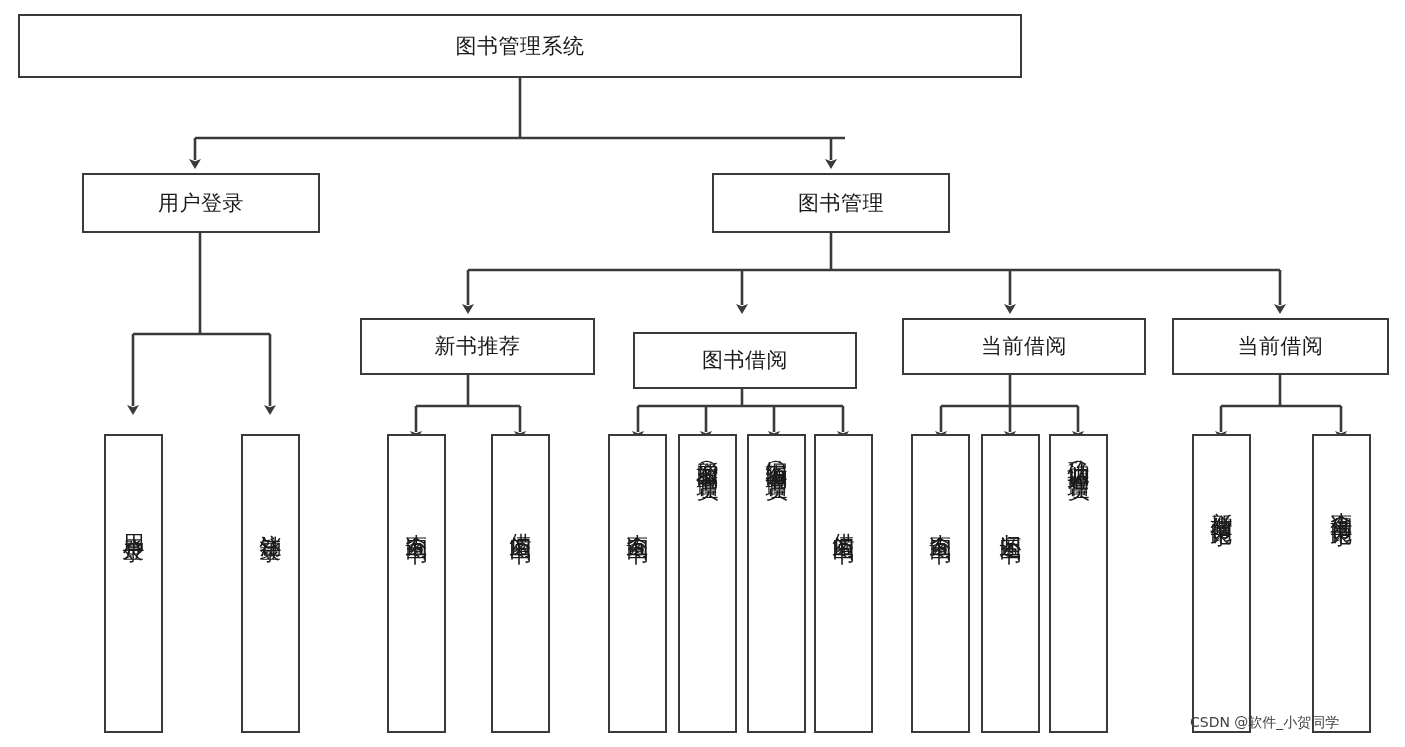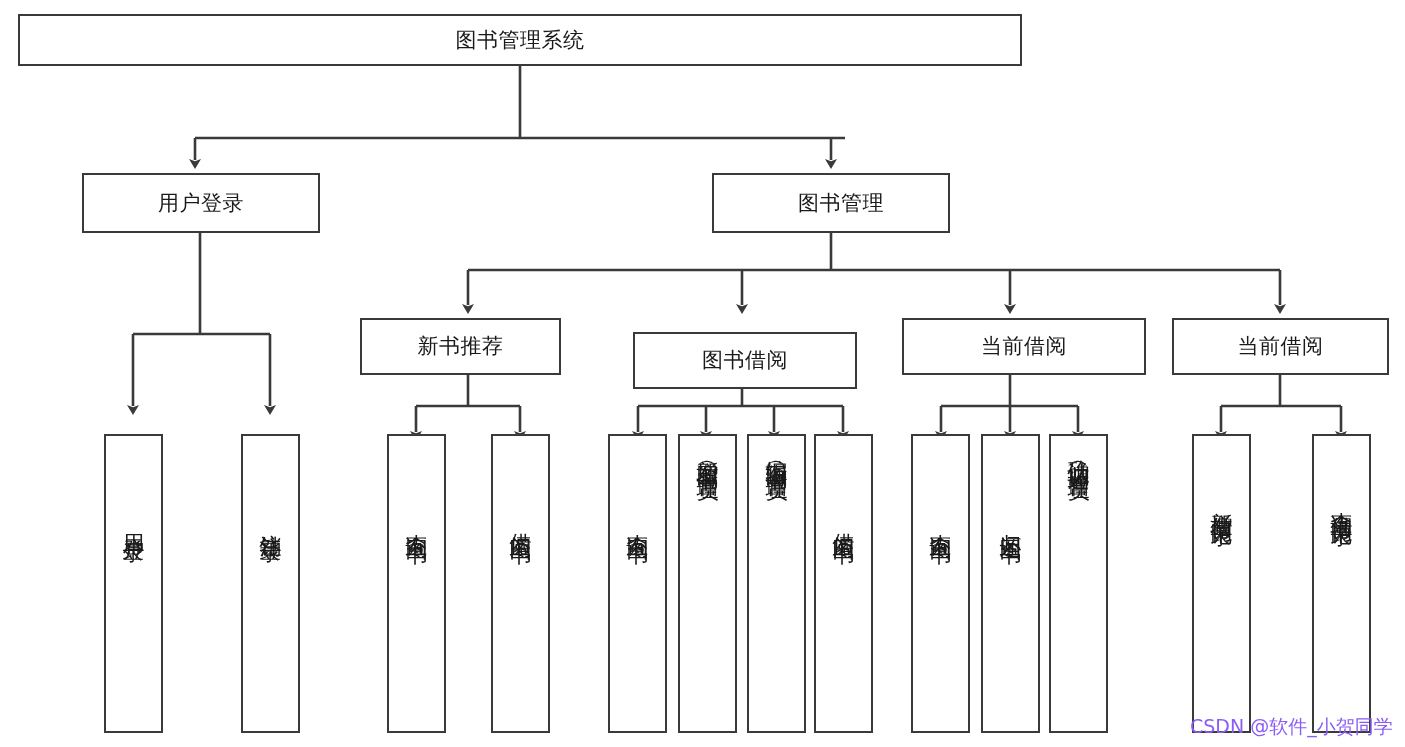--- a/index.html
+++ b/index.html
@@ -70,22 +70,22 @@
   .node.vert.mid2 .label {
     margin-top: 56px;
   }
   .node.vert.tall .label {
     margin-top: 4px;
   }
   .watermark {
     position: absolute;
     left: 1190px;
     top: 714px;
-    font-size: 19px;
-    color: #8b5cf6;
+    font-size: 14px;
+    color: #404040;
     white-space: nowrap;
     font-family: "DejaVu Sans", "Liberation Sans", sans-serif;
   }
 </style>
 </head>
 <body>
 
 <div id="diagram">
 
   <svg id="connectors" viewBox="0 0 1405 747" width="1405" height="747" xmlns="http://www.w3.org/2000/svg">
@@ -131,32 +131,32 @@
       <path d="M1010,406 L1010,432" marker-end="url(#arrow)"></path>
       <path d="M1078,406 L1078,432" marker-end="url(#arrow)"></path>
 
       <path d="M1280,375 L1280,406"></path>
       <path d="M1221,406 L1341,406"></path>
       <path d="M1221,406 L1221,432" marker-end="url(#arrow)"></path>
       <path d="M1341,406 L1341,432" marker-end="url(#arrow)"></path>
     </g>
   </svg>
 
-  <div class="node horiz root" style="left:18px; top:14px; width:1004px; height:52px;align-items:center;">
+  <div class="node horiz root" style="left:18px; top:14px; width:1004px; height:64px;align-items:center;">
     <span class="label">图书管理系统</span>
   </div>
 
   <div class="node horiz" style="left:82px; top:173px; width:238px; height:60px;">
     <span class="label">用户登录</span>
   </div>
   <div class="node horiz" style="left:712px; top:173px; width:238px; height:60px;padding-left:20px;">
     <span class="label">图书管理</span>
   </div>
 
-  <div class="node horiz" style="left:360px; top:318px; width:201px; height:57px;">
+  <div class="node horiz" style="left:360px; top:318px; width:235px; height:57px;">
     <span class="label">新书推荐</span>
   </div>
   <div class="node horiz" style="left:633px; top:332px; width:224px; height:57px;">
     <span class="label">图书借阅</span>
   </div>
   <div class="node horiz" style="left:902px; top:318px; width:244px; height:57px;">
     <span class="label">当前借阅</span>
   </div>
   <div class="node horiz" style="left:1172px; top:318px; width:217px; height:57px;">
     <span class="label">当前借阅</span>

